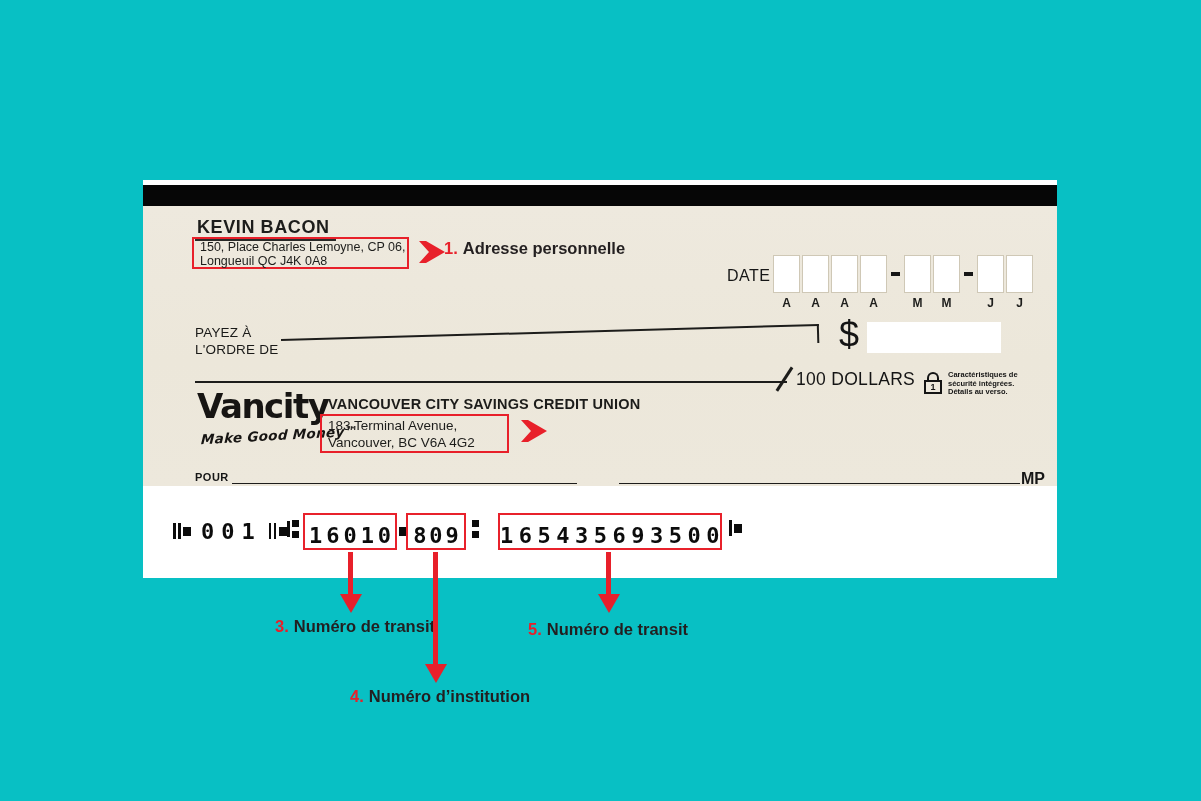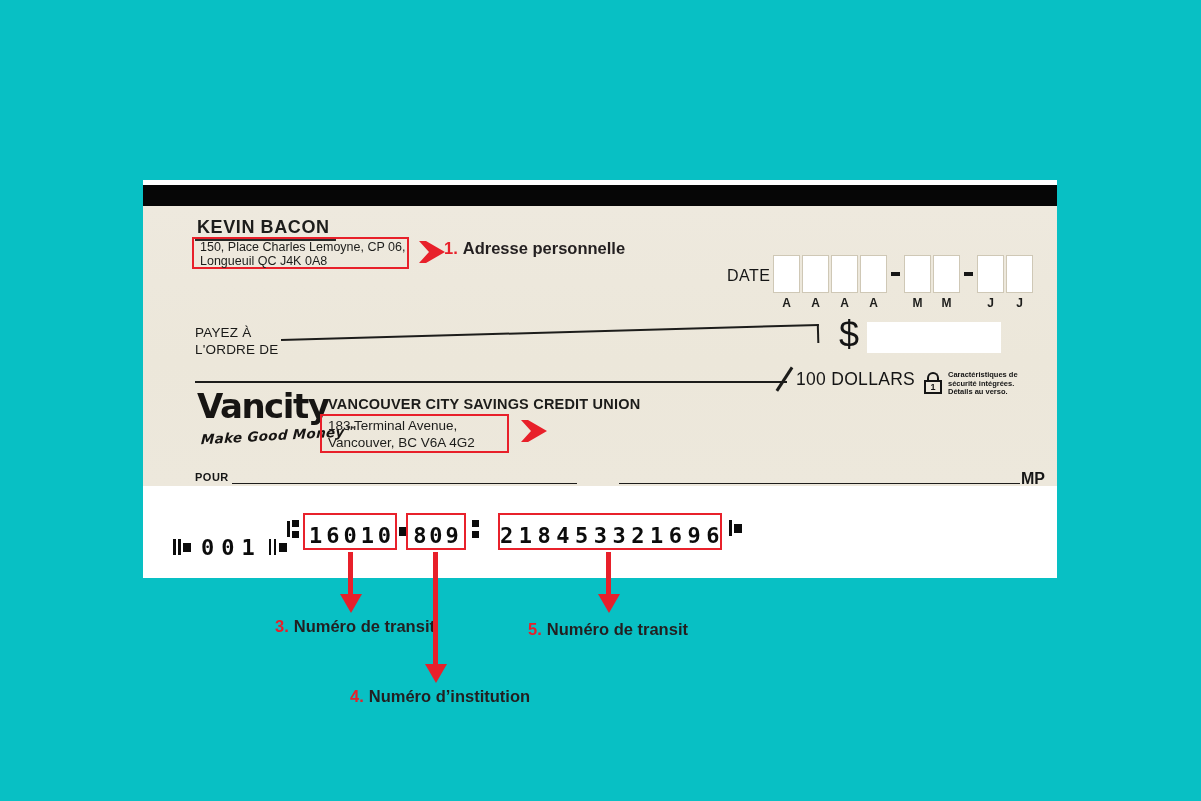--- a/index.html
+++ b/index.html
@@ -66,21 +66,21 @@
 
   
   .micr-digits { font-family:"DejaVu Sans Mono", monospace; font-weight:bold; font-size:22px; color:#0c0c0c; }
   .micr-box { position:absolute; border:2px solid #E8212B; display:flex; align-items:flex-end; justify-content:center; }
   .mb-transit { left:160px; top:333px; width:94px; height:37px; }
   .mb-inst    { left:263px; top:333px; width:60px; height:37px; }
   .mb-acct    { left:355px; top:333px; width:224px; height:37px; }
   .mb-transit .micr-digits { letter-spacing:4px; margin-left:4px; }
   .mb-inst .micr-digits    { letter-spacing:3px; margin-left:3px; }
   .mb-acct .micr-digits    { letter-spacing:5.5px; margin-left:5px; }
-  .micr-g1 { position:absolute; left:30px; top:336px; display:flex; align-items:center; gap:7px; height:30px;margin-top:16px; }
+  .micr-g1 { position:absolute; left:30px; top:336px; display:flex; align-items:center; gap:7px; height:30px; }
   .micr-g1 .micr-digits { letter-spacing:7px; margin-left:3px; }
   .sym { display:flex; align-items:center; gap:2.5px; }
   .sym-abs { position:absolute; }
   .sym .bar { width:2.5px; height:16px; background:#0c0c0c; }
   .sym .sq  { width:8px; height:9px; background:#0c0c0c; }
   .sym .col { display:flex; flex-direction:column; gap:4px; }
   .sym .col .sq { width:7px; height:7px; }
 
   
   .varrow { position:absolute; width:5px; background:#E8202A; }
@@ -220,21 +220,21 @@
     <div class="micr-box mb-inst">
       <span class="micr-digits">809</span>
     </div>
     <span class="sym sym-abs" style="left:329px; top:340px;">
       <span class="col">
           <span class="sq"></span>
           <span class="sq"></span>
         </span>
     </span>
     <div class="micr-box mb-acct">
-      <span class="micr-digits">218453321696</span>
+      <span class="micr-digits">165435693500</span>
     </div>
     <span class="sym sym-abs" style="left:586px; top:340px;">
       <span class="bar"></span>
         <span class="sq"></span>
     </span>
   </div>
 
   <div class="varrow" style="left:348px; top:552px; height:42px;"></div>
   <div class="note-label" style="left:275px; top:617px;">
     <span class="num">3.</span><span>Numéro de transit</span>

